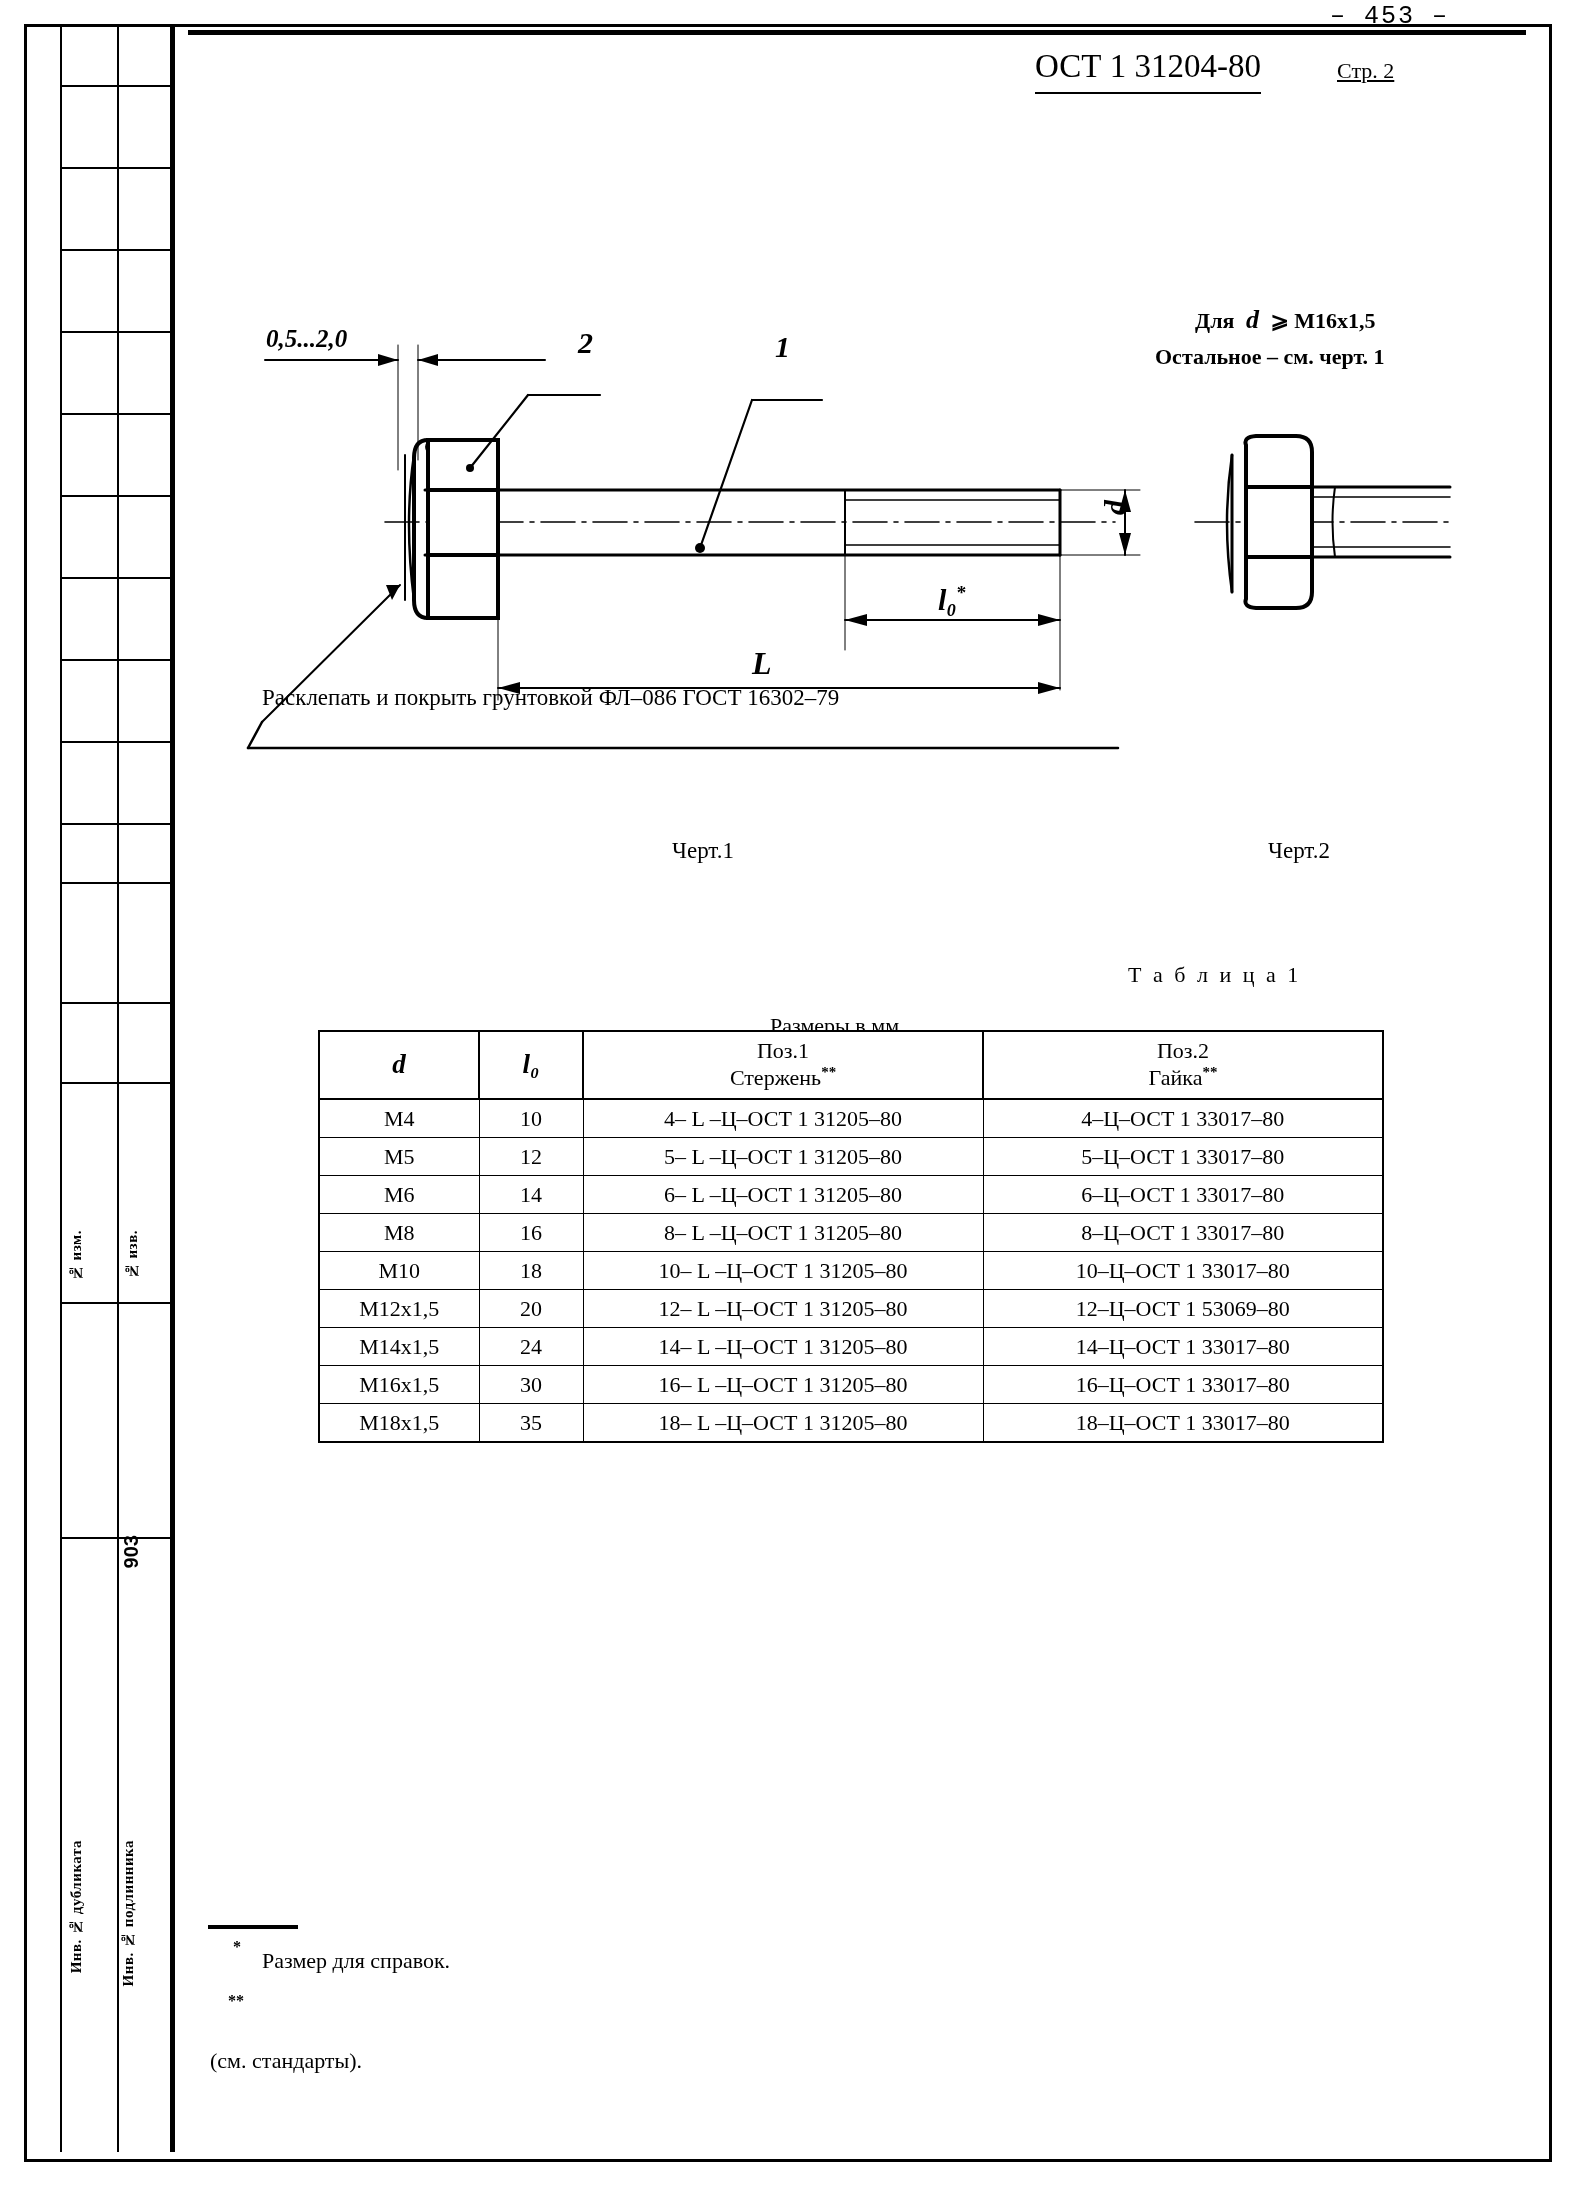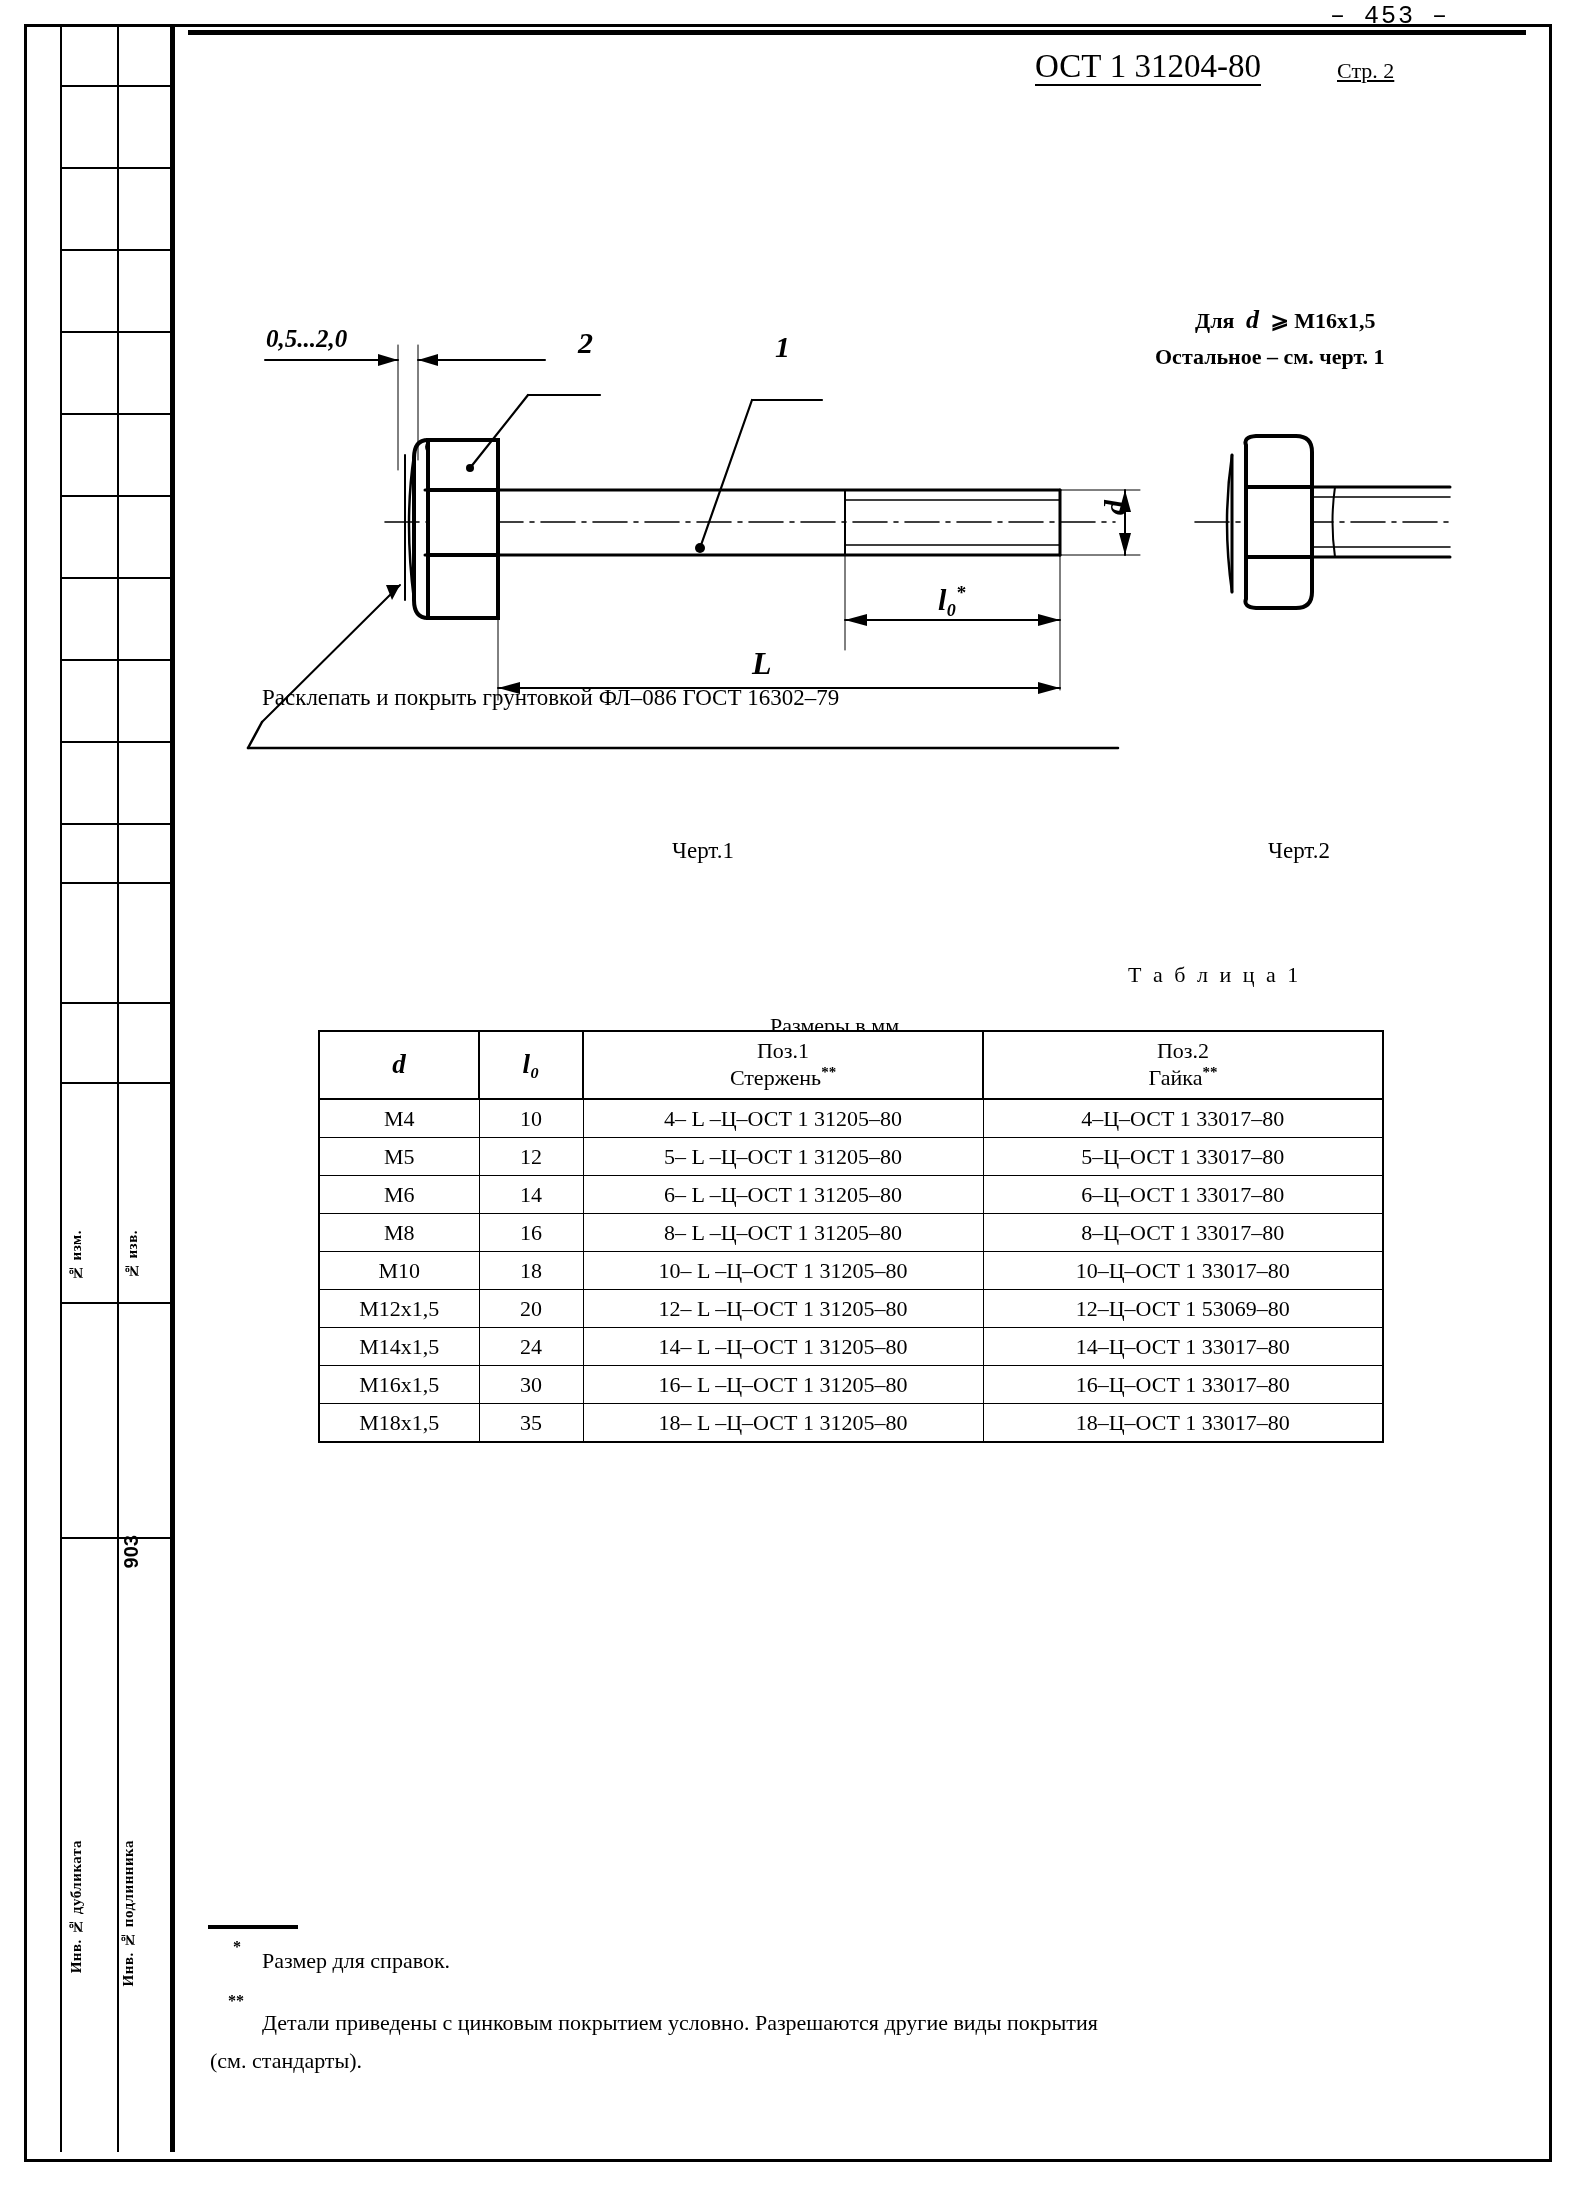--- a/index.html
+++ b/index.html
@@ -91,21 +91,21 @@
   }
   .std-title {
     position: absolute;
     left: 1035px; top: 48px;
     font-family: "Liberation Serif", serif;
     font-size: 33px;
     white-space: nowrap;
   }
   .std-title .underlined {
     border-bottom: 2px solid #000;
-    padding-bottom: 0;
+    padding-bottom: 8px;
   }
   .std-page {
     position: absolute;
     left: 1337px; top: 58px;
     font-family: "Liberation Serif", serif;
     font-size: 22px;
     white-space: nowrap;
     text-decoration: underline;
   }
 
@@ -435,16 +435,15 @@
         <td>18–Ц–ОСТ 1 33017–80</td>
       </tr>
     </tbody>
   </table>
 
   <div class="fn-rule"></div>
   <div class="fn-mark" style="left:233px; top:1938px;">*</div>
   <div class="fn" style="left:262px; top:1948px;">Размер для справок.</div>
 
   <div class="fn-mark" style="left:228px; top:1992px;">**</div>
-  <div class="fn" style="left:262px; top:2010px;">Детали  приведены с цинковым покрытием условно. Разрешаются другие виды покрытия</div>
   <div class="fn" style="left:210px; top:2048px;">(см. стандарты).</div>
 
 </div>
 
 </body></html>

